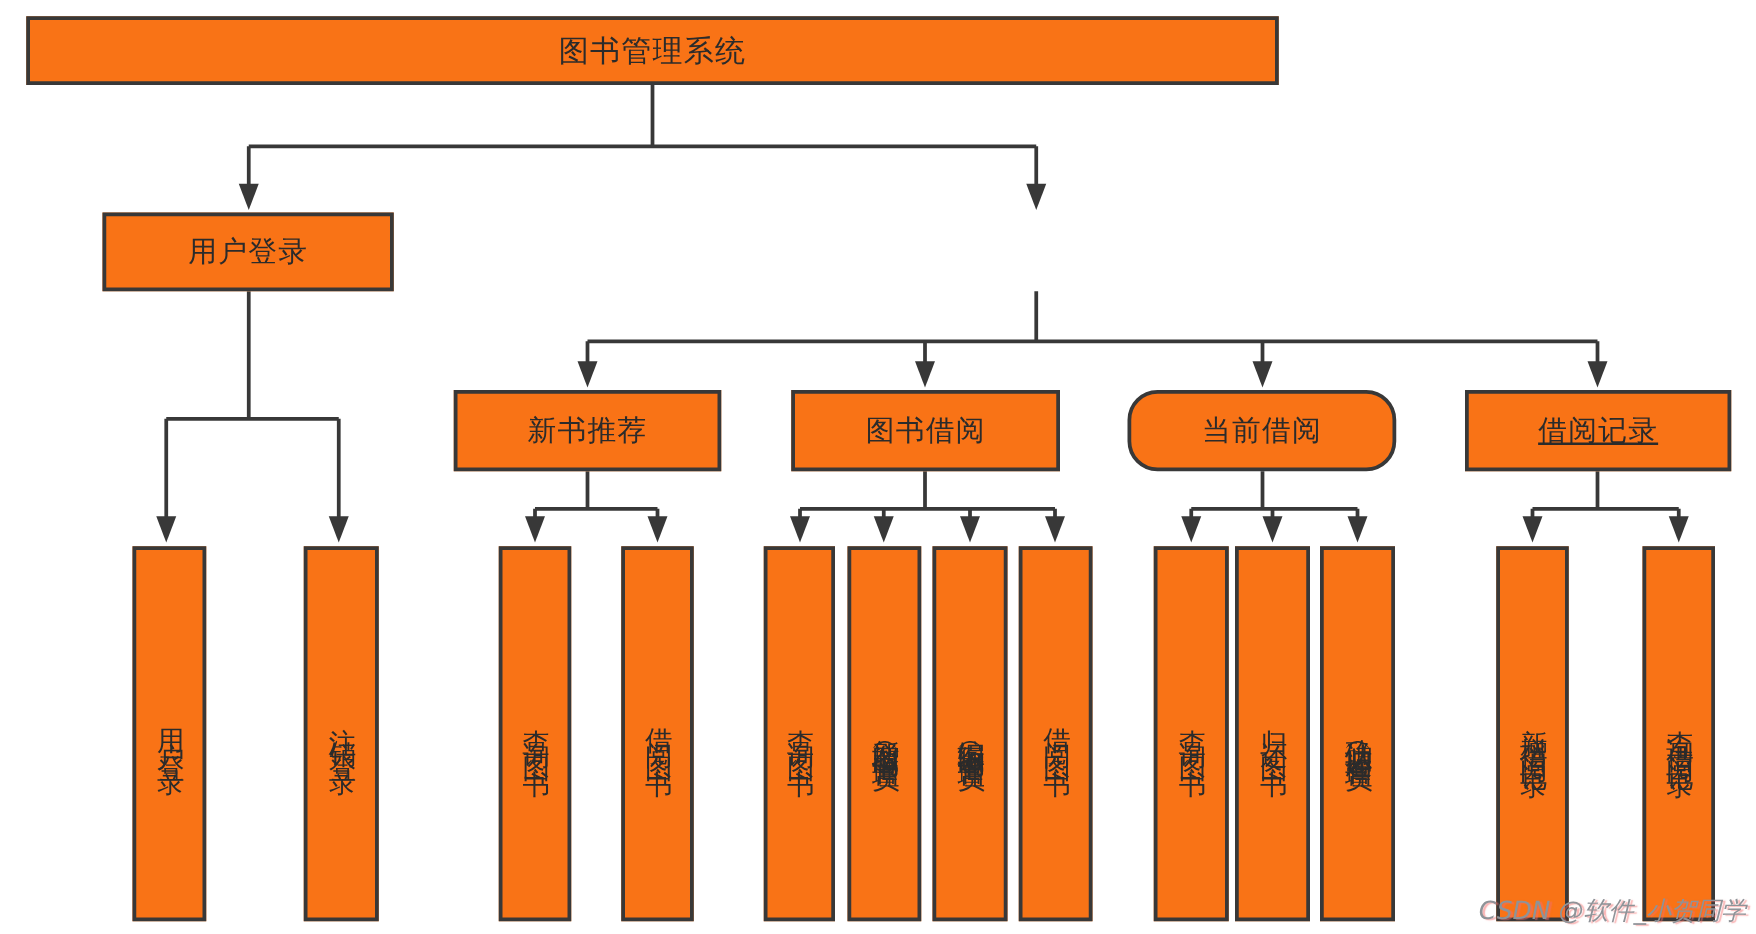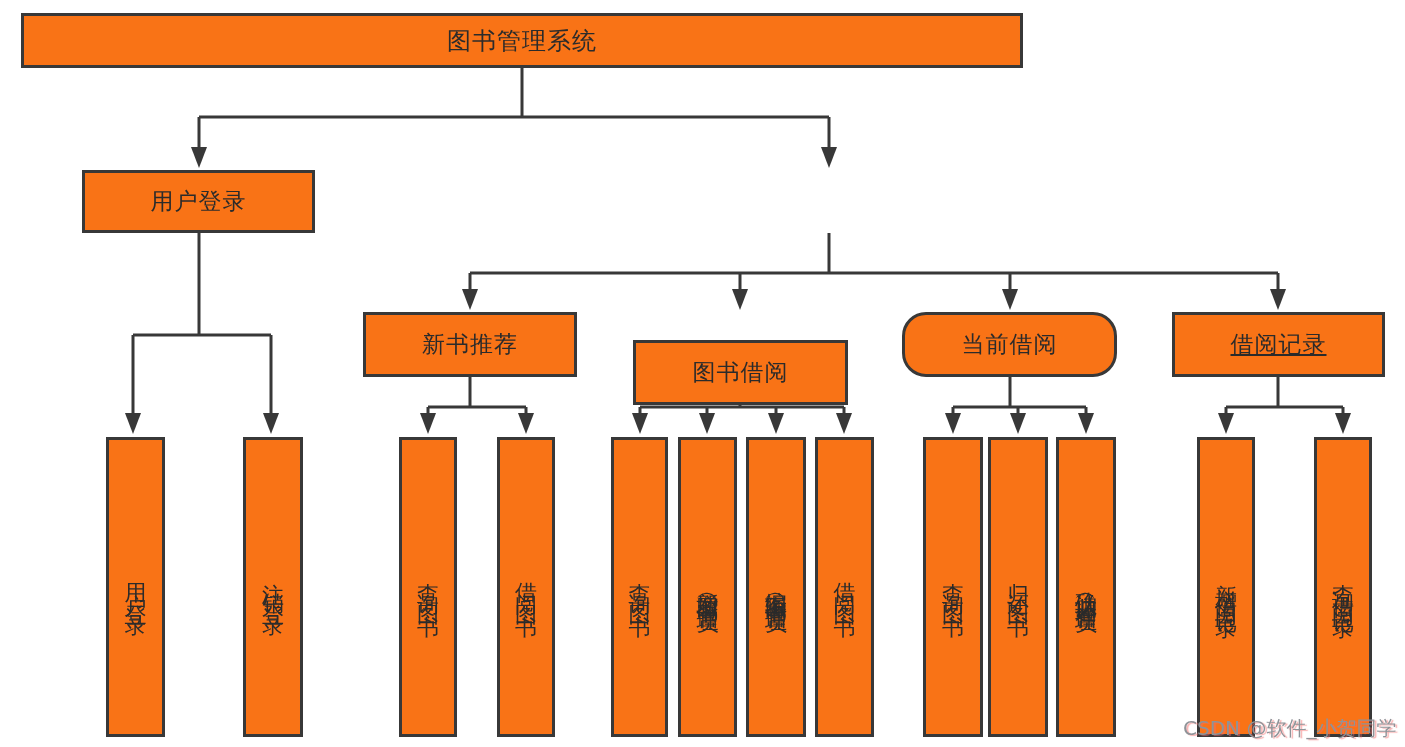--- a/index.html
+++ b/index.html
@@ -37,21 +37,21 @@
     color:var(--ink);
   }
   .v-short span{letter-spacing:11px;}
   .v-mid  span{letter-spacing:7px;}
   .v-long span{letter-spacing:3px;}
   
   .n-root {left:21px;  top:13px;  width:1002px; height:55px;}
   .n-login{left:82px;  top:170px; width:233px;  height:63px;}
   .n-mgmt {left:712px; top:170px; width:235px;  height:63px;}
   .n-l3a{left:363px;  top:312px; width:214px; height:65px;}
-  .n-l3b{left:633px;  top:312px; width:215px; height:65px;margin-top:28px;}
+  .n-l3b{left:633px;  top:312px; width:215px; height:65px;}
   .n-l3c{left:902px;  top:312px; width:215px; height:65px;border-radius:24px;}
   .n-l3d{left:1172px; top:312px; width:213px; height:65px;text-decoration:underline;}
   .leaf{top:437px;height:300px;}
   .c1 {left:106px;  width:59px;}
   .c2 {left:243px;  width:60px;}
   .c3 {left:399px;  width:58px;}
   .c4 {left:497px;  width:58px;}
   .c5 {left:611px;  width:57px;}
   .c6 {left:678px;  width:59px;}
   .c7 {left:746px;  width:60px;}
@@ -62,20 +62,21 @@
   .c12{left:1197px; width:58px;}
   .c13{left:1314px; width:58px;}
   .watermark{
     position:absolute;
     left:1183px;top:715px;
     font-size:20px;
     color:#8f9398;
     text-shadow:2px 1px 1px rgba(244,110,110,0.55);
     white-space:nowrap;
     z-index:5;
+    font-style:italic;
   }
 </style>
 </head>
 <body>
 
 <div id="canvas">
 
   <svg id="wires" viewBox="0 0 1405 747" xmlns="http://www.w3.org/2000/svg">
     <g stroke="#383838" stroke-width="3" fill="none">
 

